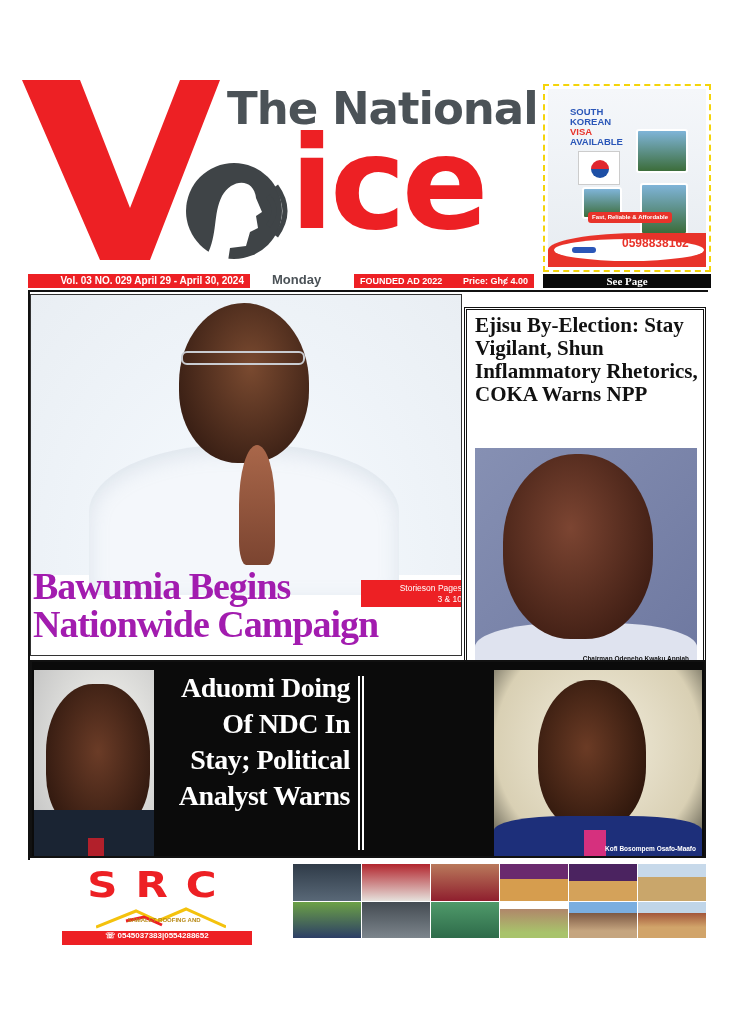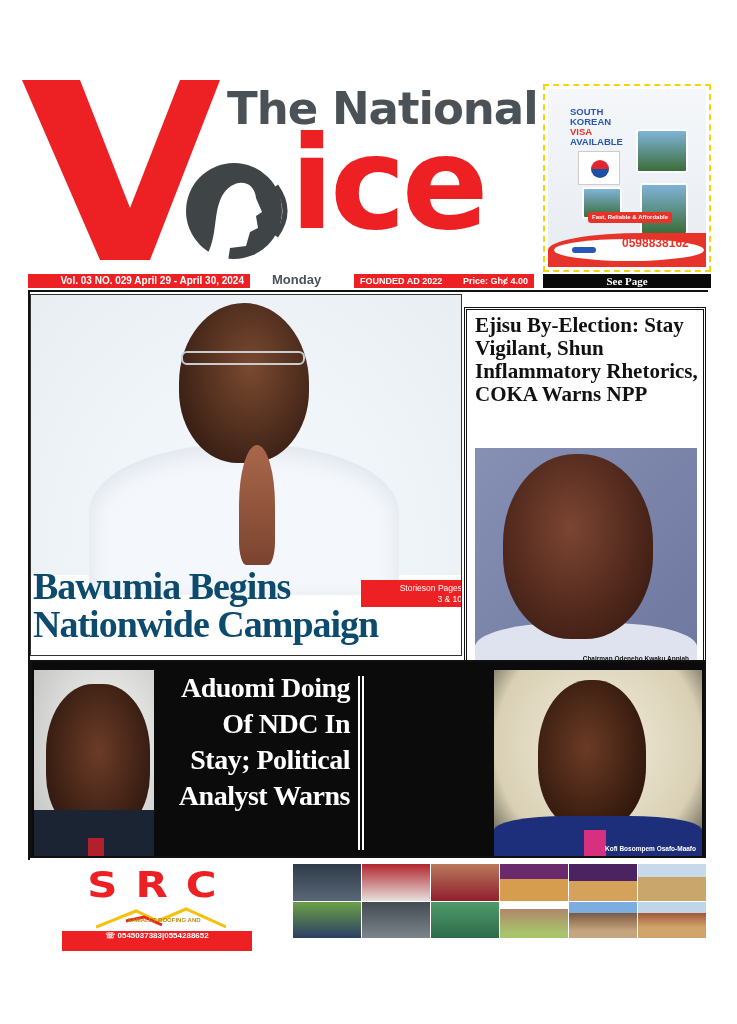--- a/index.html
+++ b/index.html
@@ -48,21 +48,21 @@
   .lead-photo { position: absolute; left: 0; top: 0; width: 100%; height: 280px;
      background: radial-gradient(ellipse at 50% 95%, #f7fbff 0%, #eef3f8 60%, #e9eef3 100%); }
   .lead-head { position: absolute; left: 148px; top: 8px; width: 130px; height: 160px; border-radius: 50% 50% 45% 45%;
      background: radial-gradient(ellipse at 55% 40%, #7a4a30, #3b2015 75%); }
   .lead-glasses { position: absolute; left: 150px; top: 56px; width: 124px; height: 14px; border: 2px solid #c9ccd1; border-radius: 6px; }
   .lead-robe { position: absolute; left: 58px; top: 150px; width: 310px; height: 150px; border-radius: 45% 45% 0 0;
      background: #f4f7fb; box-shadow: inset 0 6px 20px rgba(150,170,190,.25); }
   .lead-hands { position: absolute; left: 208px; top: 150px; width: 36px; height: 120px; border-radius: 50% 50% 20% 20%;
      background: linear-gradient(#a9674a, #7b4430); }
   .lead-headline { position: absolute; left: 2px; top: 272px; font-family: "Liberation Serif", serif; font-weight: bold;
-     font-size: 38px; line-height: 38px; letter-spacing: -1px; color: #0c4a6e; white-space: nowrap; }
+     font-size: 38px; line-height: 38px; letter-spacing: -1px; color: #a21caf; white-space: nowrap; }
   .stories-badge { position: absolute; left: 330px; top: 285px; width: 101px; height: 27px; background: #ed2024; color: #fff;
      font-size: 8.5px; line-height: 11px; text-align: right; padding-top: 3px; }
 
   
   .side { position: absolute; left: 464px; top: 294px; width: 242px; height: 362px; border: 3px double #111; background: #fff; margin-top: 13px; }
   .side-headline { position: absolute; left: 8px; top: 4px; font-family: "Liberation Serif", serif; font-weight: bold;
      font-size: 21px; line-height: 23px; color: #111; }
   .side-photo { position: absolute; left: 8px; top: 138px; width: 222px; height: 218px; overflow: hidden;
      background: linear-gradient(135deg, #8690b3, #6e78a0); }
   .side-face { position: absolute; left: 28px; top: 6px; width: 150px; height: 185px; border-radius: 48% 48% 45% 45%;
@@ -90,21 +90,21 @@
   .band-suit-r { position: absolute; left: 0; top: 146px; width: 208px; height: 40px; background: #1d2f7a; border-radius: 35% 35% 0 0; }
   .band-tie-r { position: absolute; left: 90px; top: 160px; width: 22px; height: 26px; background: #d6307e; }
   .band-caption { position: absolute; right: 6px; bottom: 4px; font-size: 6.5px; font-weight: bold; color: #fff; }
 
   
   .src-ad { position: absolute; left: 30px; top: 865px; width: 260px; height: 80px; }
   .src-logo { position: absolute; left: 6px; top: 0; width: 250px; height: 40px; font-family: "DejaVu Sans", sans-serif; font-weight: bold;
      font-size: 42px; line-height: 40px; color: #ed2024; letter-spacing: 18px; transform: scaleY(0.85); text-align: center; }
   .src-roof { position: absolute; left: 66px; top: 42px; width: 130px; height: 22px; }
   .src-name { position: absolute; left: 64px; top: 52px; width: 140px; text-align: center; font-size: 6px; color: #b88a18; font-weight: bold; }
-  .src-phone { position: absolute; left: 32px; top: 66px; width: 190px; height: 20px; background: #ed2024; color: #fff; font-size: 8px;
+  .src-phone { position: absolute; left: 32px; top: 66px; width: 190px; height: 14px; background: #ed2024; color: #fff; font-size: 8px;
      line-height: 10px; font-weight: bold; text-align: center; }
   .roof-gallery { position: absolute; left: 293px; top: 864px; width: 413px; height: 74px; display: grid;
      grid-template-columns: repeat(6, 1fr); grid-template-rows: repeat(2, 1fr); gap: 1px; background: #fff; }
   .roof-tile { width: 100%; height: 100%; }
 </style>
 </head>
 <body>
 
 <div class="masthead">
   <svg class="logo-v" viewBox="0 0 200 185">

